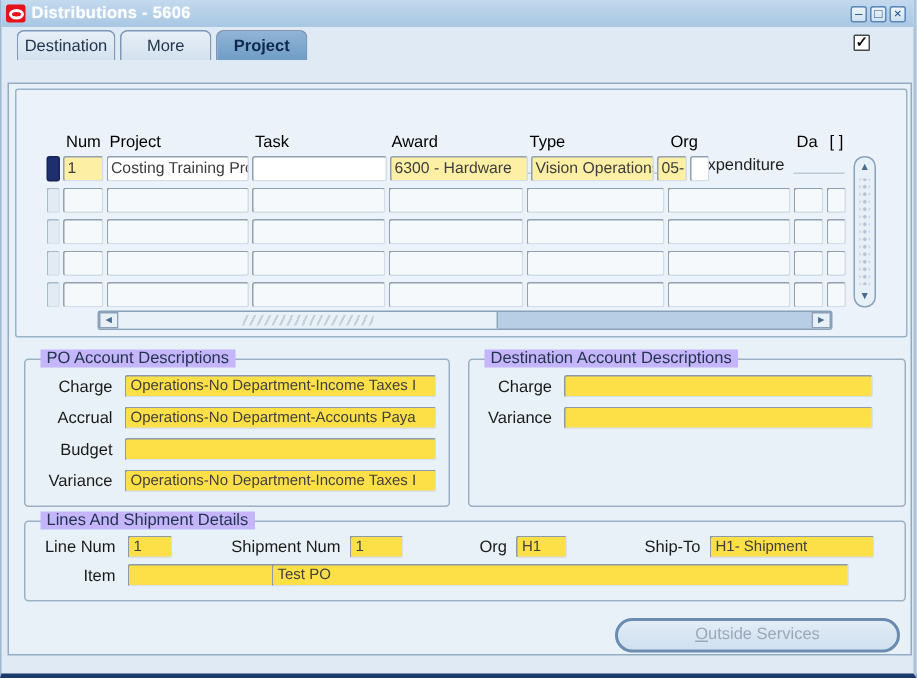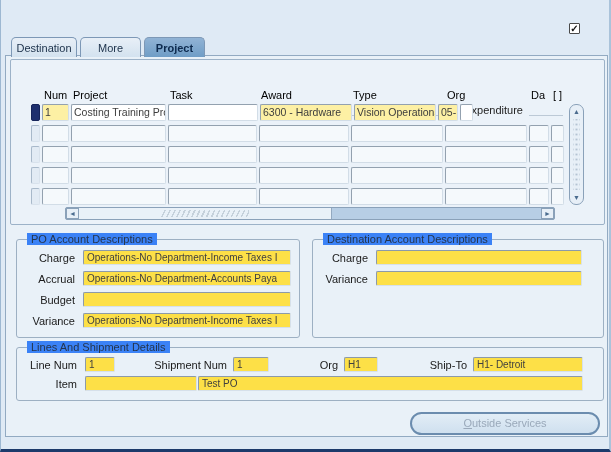--- a/index.html
+++ b/index.html
@@ -24,21 +24,21 @@
   .win-btn { width:11px; height:11px; background:linear-gradient(#eef4fb,#cfe1f1);
     border:1px solid #5d87b5; border-radius:2px; color:#1f4f86;
     font-size:9px; line-height:8px; text-align:center; overflow:hidden; }
 
   
   .topcheck { position:absolute; top:23px; right:29px; width:11px; height:11px;
     background:#fff; border:1px solid #4a4a4a; border-radius:1px;
     font-size:10px; line-height:9px; text-align:center; color:#111; font-weight:bold; }
 
   
-  .tabs { position:absolute; left:10px; top:37px; display:flex; z-index:3; }
+  .tabs { position:absolute; left:10px; top:20px; display:flex; z-index:3; }
   .tab { height:20px; margin-right:3px; display:flex; align-items:center; justify-content:center;
     background:linear-gradient(#e8eff7,#d3e2ef); border:1px solid #7d98b6; border-bottom:none;
     border-radius:5px 5px 0 0; color:#20354e; font-size:11px; }
   .tab-destination { width:66px; }
   .tab-more { width:61px; }
   .tab.active { background:linear-gradient(#91b3d5,#6f9dc6); color:#0d2a4e; font-weight:bold; width:61px; }
 
   
   .content { position:absolute; left:4px; top:55px; width:603px; height:382px;
     background:#e9f1f8; border:1px solid #92aac2; z-index:2; }
@@ -83,21 +83,21 @@
   .hs-arrow { width:13px; height:11px; background:#e7eff7; border:1px solid #8aa1b9;
     font-size:7px; line-height:10px; text-align:center; color:#4a6b8e; flex:0 0 auto; }
   .hs-thumb { width:253px; height:11px; background:#e9f1f8; border-right:1px solid #93a9c0;
     display:flex; align-items:center; justify-content:center; }
   .hs-grip { width:88px; height:7px;
     background:repeating-linear-gradient(115deg, transparent 0 3px, #c5d1db 3px 4.5px); }
   .hs-track { flex:1; }
 
   
   .gbox { position:absolute; border:1px solid #9db0c3; border-radius:3px; }
-  .gbox-title { position:absolute; top:-7px; background:#3b82f6; padding:0 4px;
+  .gbox-title { position:absolute; top:-7px; background:#c4b5fd; padding:0 4px;
     font-size:11px; color:#24344c; white-space:nowrap; }
   .frow { position:absolute; left:0; display:flex; align-items:center; }
   .flabel { text-align:right; font-size:11px; color:#1a1a1a; white-space:nowrap; }
   .field { background:#fde047; border:1px solid; border-color:#8c9aa9 #d6e0ea #d6e0ea #8c9aa9;
     border-radius:2px; height:15px; line-height:13px; font-size:10px; color:#3f3f3f;
     padding:0 3px; overflow:hidden; white-space:nowrap; }
 
   .po-box { left:10px; top:183px; width:284px; height:99px; }
   .po-box .flabel { width:58px; margin-right:8px; }
   .po-box .field { width:208px; }
@@ -112,33 +112,42 @@
   .l-linenum-label { left:0; width:60px; top:11px; }
   .l-linenum-field { left:68px; width:30px; top:9px; }
   .l-shipnum-label { left:120px; width:90px; top:11px; }
   .l-shipnum-field { left:216px; width:36px; top:9px; }
   .l-org-label { left:285px; width:36px; top:11px; }
   .l-org-field { left:327px; width:34px; top:9px; }
   .l-shipto-label { left:395px; width:55px; top:11px; }
   .l-shipto-field { left:456px; width:110px; top:9px; }
   .l-item-label { left:0; width:60px; top:30px; }
   .l-item-field { left:68px; width:112px; top:28px; }
-  .l-desc-field { left:181px; width:385px; top:28px; }
+  .l-desc-field { left:164px; width:385px; top:28px; }
 
   
   .os-btn { position:absolute; left:404px; top:356px; width:190px; height:23px;
     background:linear-gradient(#e2edf6,#cfe0ef); border:2px solid #6b8cae; border-radius:12px;
     color:#9aa9ba; font-size:11px; text-align:center; line-height:19px; }
   .os-btn::first-letter { text-decoration:underline; }
 </style>
 </head>
 <body>
 
 <div class="window">
 
+  <div class="titlebar">
+    <span class="oracle-icon"></span>
+    <span class="title-text">Distributions - 5606</span>
+    <span class="win-controls">
+      <span class="win-btn">–</span>
+      <span class="win-btn">□</span>
+      <span class="win-btn">×</span>
+    </span>
+  </div>
 
   <div class="topcheck">
     <span>✓</span>
   </div>
 
   <div class="tabs">
     <div class="tab tab-destination">Destination</div>
     <div class="tab tab-more">More</div>
     <div class="tab active">Project</div>
   </div>
@@ -275,21 +284,21 @@
 
     <div class="gbox lines-box">
       <span class="gbox-title" style="left:10px">Lines And Shipment Details</span>
       <span class="flabel l-linenum-label">Line Num</span>
       <span class="field l-linenum-field">1</span>
       <span class="flabel l-shipnum-label">Shipment Num</span>
       <span class="field l-shipnum-field">1</span>
       <span class="flabel l-org-label">Org</span>
       <span class="field l-org-field">H1</span>
       <span class="flabel l-shipto-label">Ship-To</span>
-      <span class="field l-shipto-field">H1- Detroit</span>
+      <span class="field l-shipto-field">H1- Shipment</span>
       <span class="flabel l-item-label">Item</span>
       <span class="field l-item-field"></span>
       <span class="field l-desc-field">Test PO</span>
     </div>
 
     <div class="os-btn">Outside Services</div>
 
   </div>
 </div>
 

